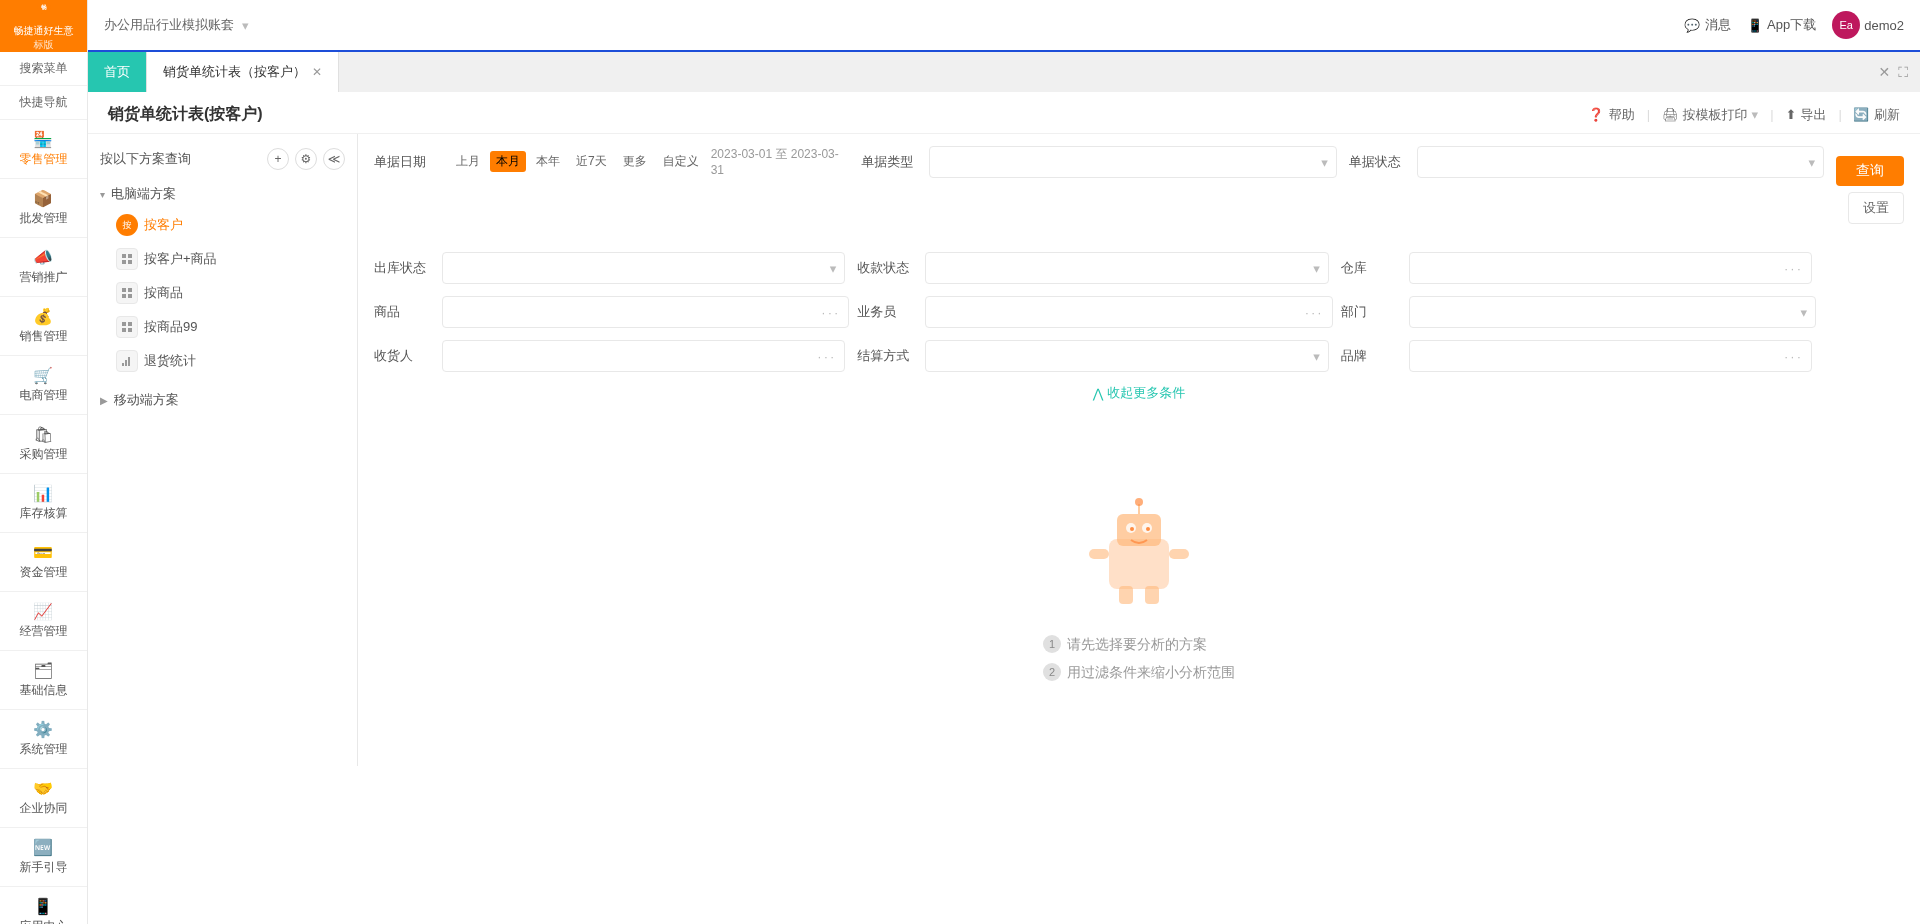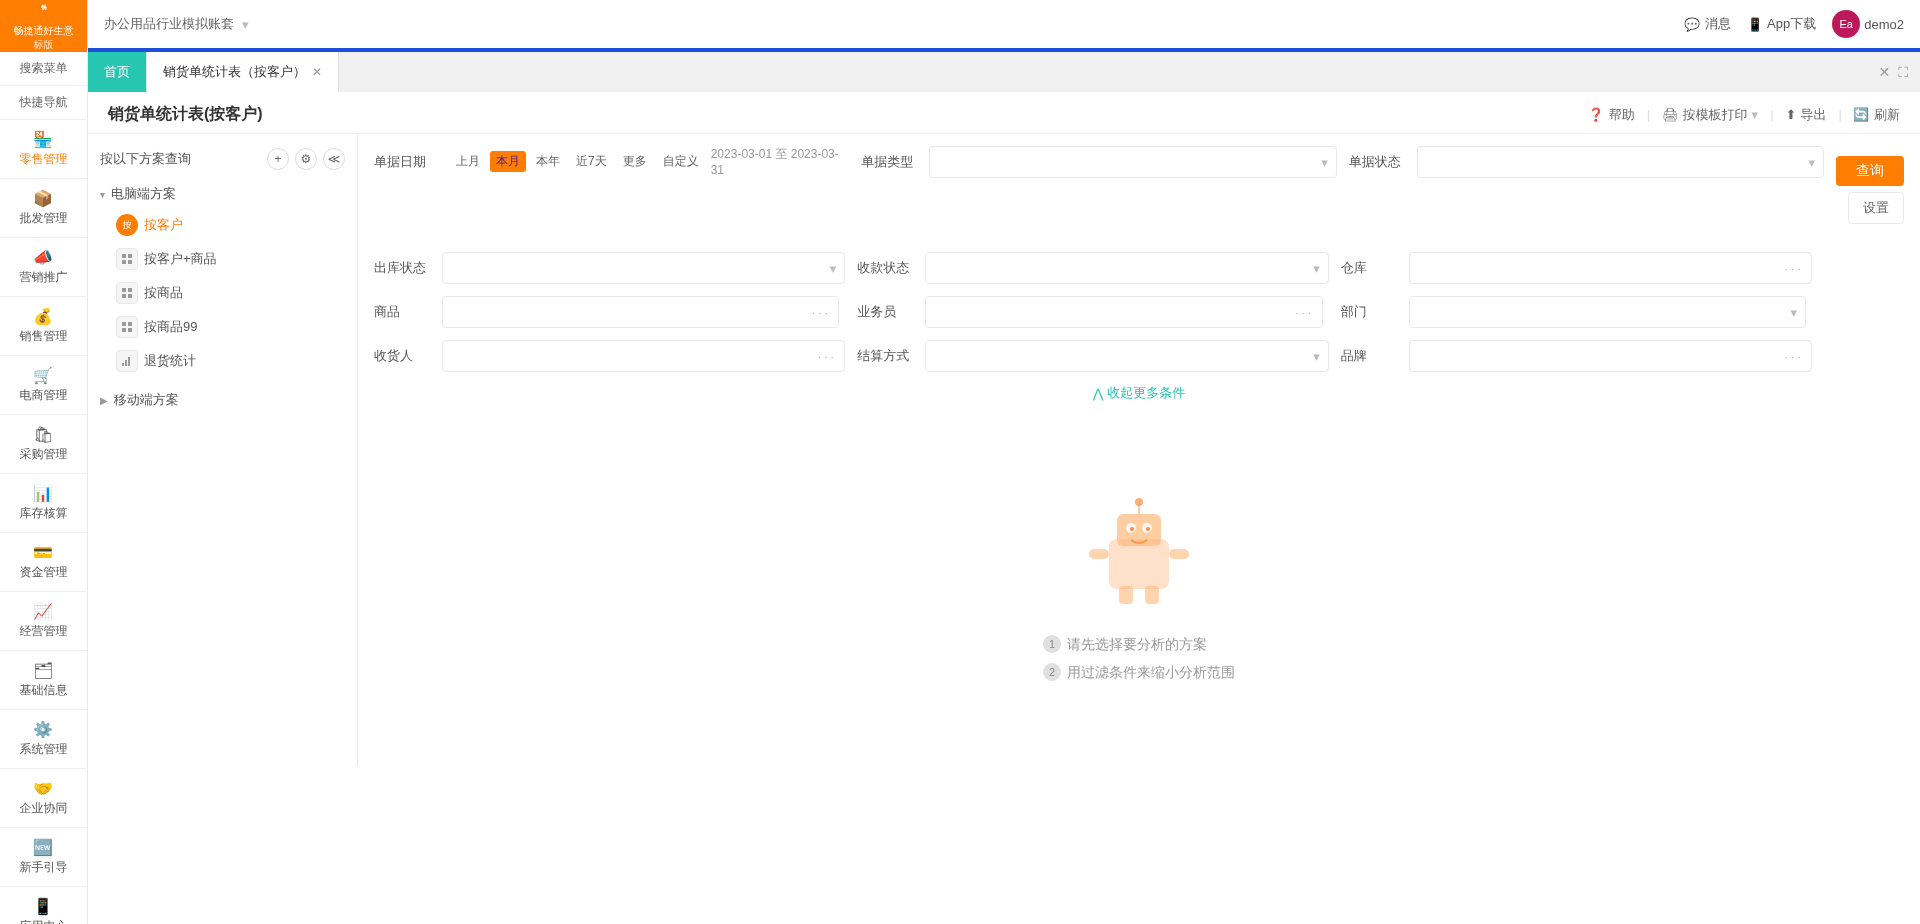--- a/index.html
+++ b/index.html
@@ -12,21 +12,21 @@
     .sidebar-search { padding: 8px 0; text-align: center; font-size: 12px; color: #666; cursor: pointer; border-bottom: 1px solid #f0f0f0; }
     .sidebar-nav-label { padding: 8px 0; text-align: center; font-size: 12px; color: #666; cursor: pointer; border-bottom: 1px solid #f0f0f0; }
     .sidebar-item { padding: 10px 0; text-align: center; font-size: 12px; color: #555; cursor: pointer; border-bottom: 1px solid #f0f0f0; }
     .sidebar-item.active { color: #ff7d00; }
     .sidebar-item .item-icon { font-size: 16px; margin-bottom: 2px; }
 
     
     .main { flex: 1; display: flex; flex-direction: column; overflow: hidden; }
 
     
-    .top-header { height: 52px; background: #fff; border-bottom: 4px solid #1d4ed8; display: flex; align-items: center; justify-content: space-between; padding: 0 16px; flex-shrink: 0; }
+    .top-header { height: 52px; background: #fff; border-bottom: 2px solid #1d4ed8; display: flex; align-items: center; justify-content: space-between; padding: 0 16px; flex-shrink: 0; }
     .header-left { display: flex; align-items: center; gap: 8px; font-size: 13px; color: #666; }
     .header-right { display: flex; align-items: center; gap: 16px; font-size: 13px; color: #555; }
     .header-right-item { display: flex; align-items: center; gap: 4px; cursor: pointer; }
     .avatar { width: 28px; height: 28px; border-radius: 50%; background: #be185d; display: flex; align-items: center; justify-content: center; color: white; font-size: 11px; }
 
     
     .tab-bar { height: 40px; background: #f0f0f0; display: flex; align-items: center; padding: 0; flex-shrink: 0; }
     .tab { height: 40px; padding: 0 16px; display: flex; align-items: center; gap: 6px; cursor: pointer; font-size: 13px; color: #666; border-right: 1px solid #e0e0e0; }
     .tab.active { background: #fff; color: #333; }
     .tab .tab-close { color: #999; font-size: 12px; cursor: pointer; }
@@ -67,21 +67,21 @@
     .tree-parent-mobile { display: flex; align-items: center; padding: 5px 12px; cursor: pointer; font-size: 13px; color: #555; }
 
     
     .filter-area { flex: 1; padding: 12px 16px; }
     .filter-label { font-size: 13px; color: #555; white-space: nowrap; margin-right: 8px; min-width: 60px; }
     .filter-control { flex: 1; border: 1px solid #e8e8e8; border-radius: 4px; height: 32px; display: flex; align-items: center; padding: 0 8px; cursor: pointer; background: #fff; font-size: 13px; color: #333; position: relative; }
     .filter-control .arrow { margin-left: auto; color: #bbb; }
     .filter-control .dots { margin-left: auto; color: #bbb; letter-spacing: 2px; }
     .date-shortcuts { display: flex; gap: 4px; margin-left: 8px; flex-shrink: 0; }
     .date-btn { padding: 2px 6px; font-size: 12px; color: #666; cursor: pointer; border-radius: 3px; }
-    .date-btn.active { background: #ff7d00; color: #4c1d95; border-radius: 3px; }
+    .date-btn.active { background: #ff7d00; color: #000000; border-radius: 3px; }
     .date-range { font-size: 12px; color: #999; margin-left: 6px; }
 
     
     .collapse-btn { text-align: center; margin-top: 8px; }
     .collapse-link { color: #26c6b0; font-size: 13px; cursor: pointer; display: inline-flex; align-items: center; gap: 4px; }
 
     
     .empty-state { display: flex; flex-direction: column; align-items: center; justify-content: center; padding: 80px 0; }
     .empty-icon { width: 120px; height: 120px; margin-bottom: 16px; }
     .empty-tips { color: #999; font-size: 14px; line-height: 2; }
@@ -358,21 +358,21 @@
               </div>
               <div style="flex:1;display:flex;align-items:center;">
                 <span class="filter-label">仓库</span>
                 <div class="filter-control" style="flex:1;">
                   <span class="dots">···</span>
                 </div>
               </div>
               <div style="flex:0 0 80px;"></div>
             </div>
 
-            <div style="display:flex;gap:18px;margin-bottom:12px;">
+            <div style="display:flex;gap:8px;margin-bottom:12px;">
               <div style="flex:1;display:flex;align-items:center;">
                 <span class="filter-label">商品</span>
                 <div class="filter-control" style="flex:1;">
                   <span class="dots">···</span>
                 </div>
               </div>
               <div style="flex:1;display:flex;align-items:center;">
                 <span class="filter-label">业务员</span>
                 <div class="filter-control" style="flex:1;">
                   <span class="dots">···</span>

